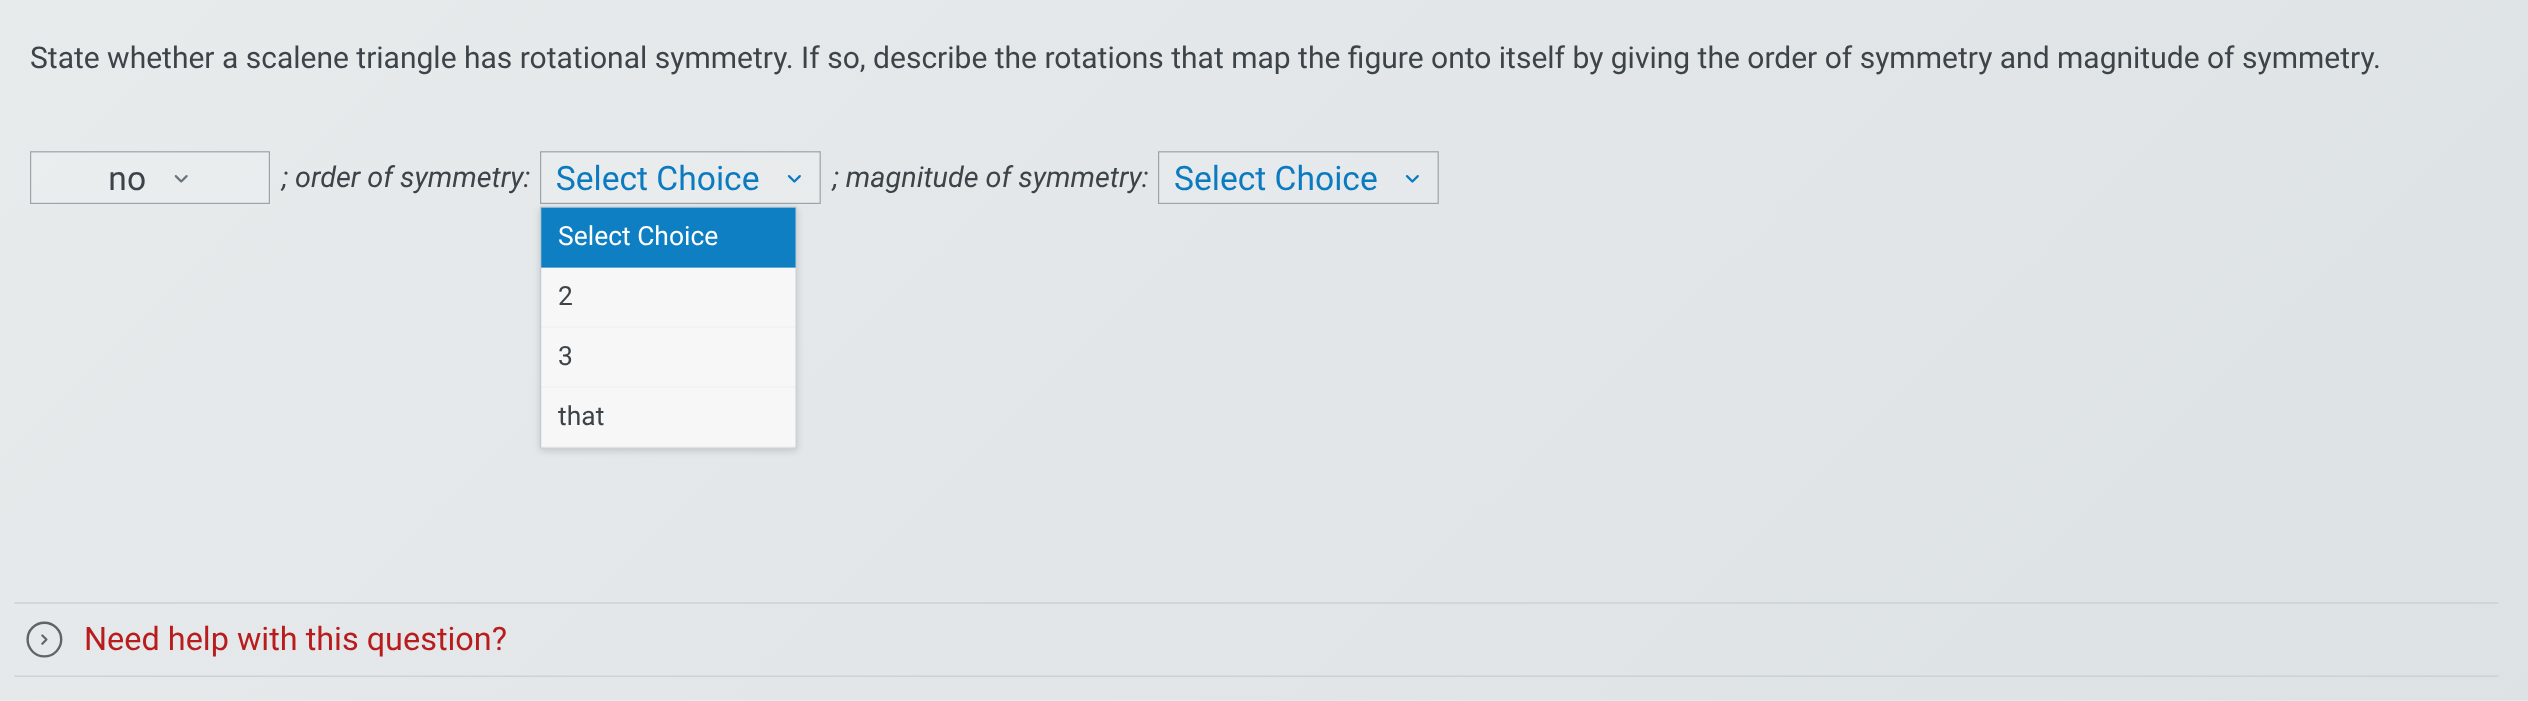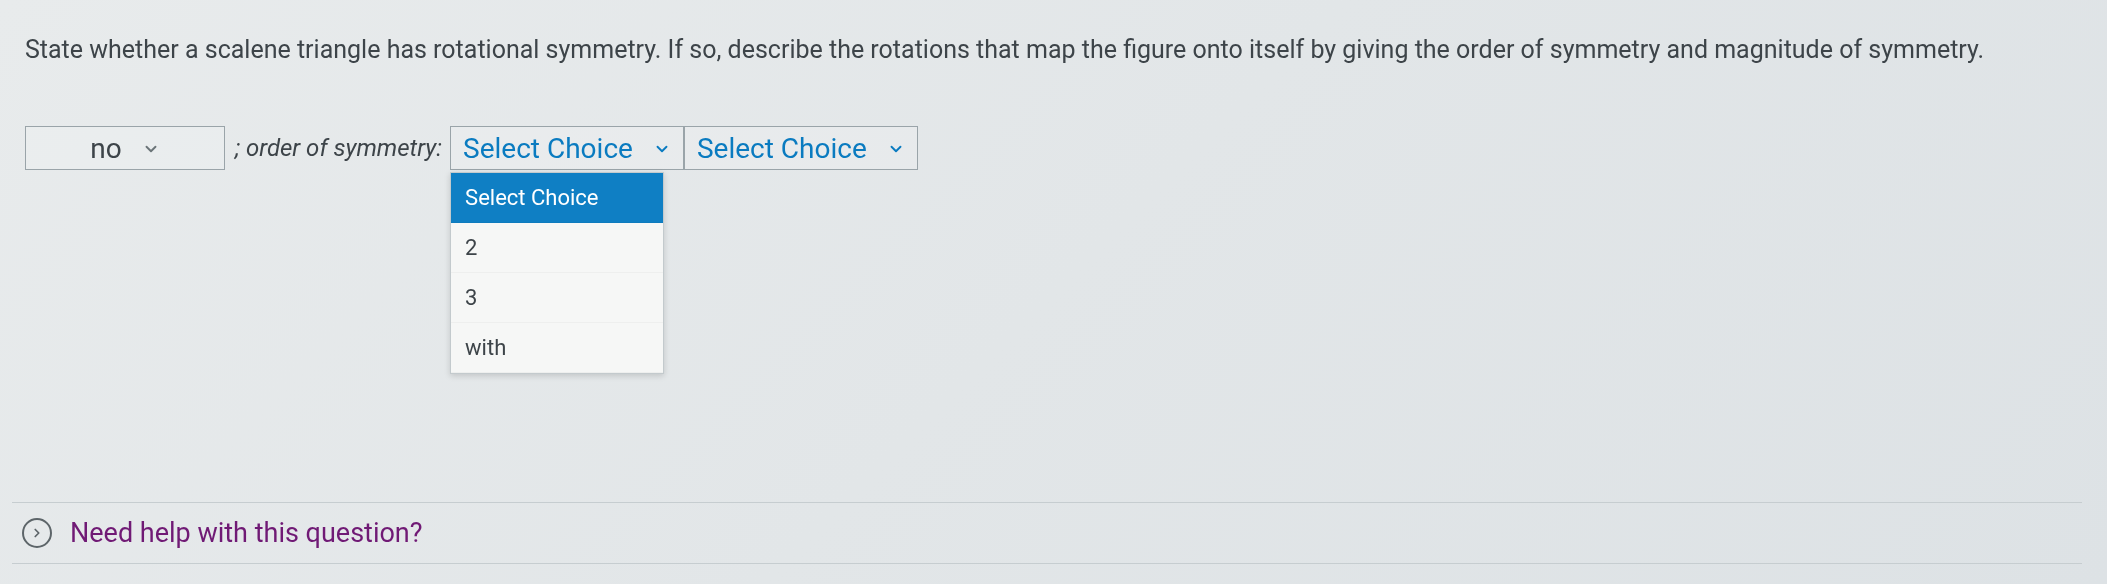--- a/index.html
+++ b/index.html
@@ -101,21 +101,21 @@
       border: 2px solid #5d6569;
       border-radius: 50%;
       display: flex;
       align-items: center;
       justify-content: center;
       color: #5d6569;
       flex-shrink: 0;
     }
     .help-text {
       font-size: 27px;
-      color: #701a75;
+      color: #b91c1c;
     }
     svg.chev {
       width: 18px;
       height: 18px;
     }
   </style>
 </head>
 <body>
 
 <div class="question-text">State whether a scalene triangle has rotational symmetry. If so, describe the rotations that map the figure onto itself by giving the order of symmetry and magnitude of symmetry.</div>
@@ -139,24 +139,25 @@
       <span class="chevron">
         <svg class="chev" viewBox="0 0 24 24" fill="none" stroke="currentColor" stroke-width="2.5" stroke-linecap="round" stroke-linejoin="round">
             <polyline points="6 9 12 15 18 9"></polyline>
           </svg>
       </span>
     </div>
     <div class="dropdown-menu">
       <div class="dropdown-option selected">Select Choice</div>
       <div class="dropdown-option">2</div>
       <div class="dropdown-option">3</div>
-      <div class="dropdown-option">with</div>
+      <div class="dropdown-option">that</div>
     </div>
   </div>
 
+  <span class="label-text">; magnitude of symmetry:</span>
 
   <div class="select-box placeholder">
     <span>Select Choice</span>
     <span class="chevron">
       <svg class="chev" viewBox="0 0 24 24" fill="none" stroke="currentColor" stroke-width="2.5" stroke-linecap="round" stroke-linejoin="round">
           <polyline points="6 9 12 15 18 9"></polyline>
         </svg>
     </span>
   </div>
 

